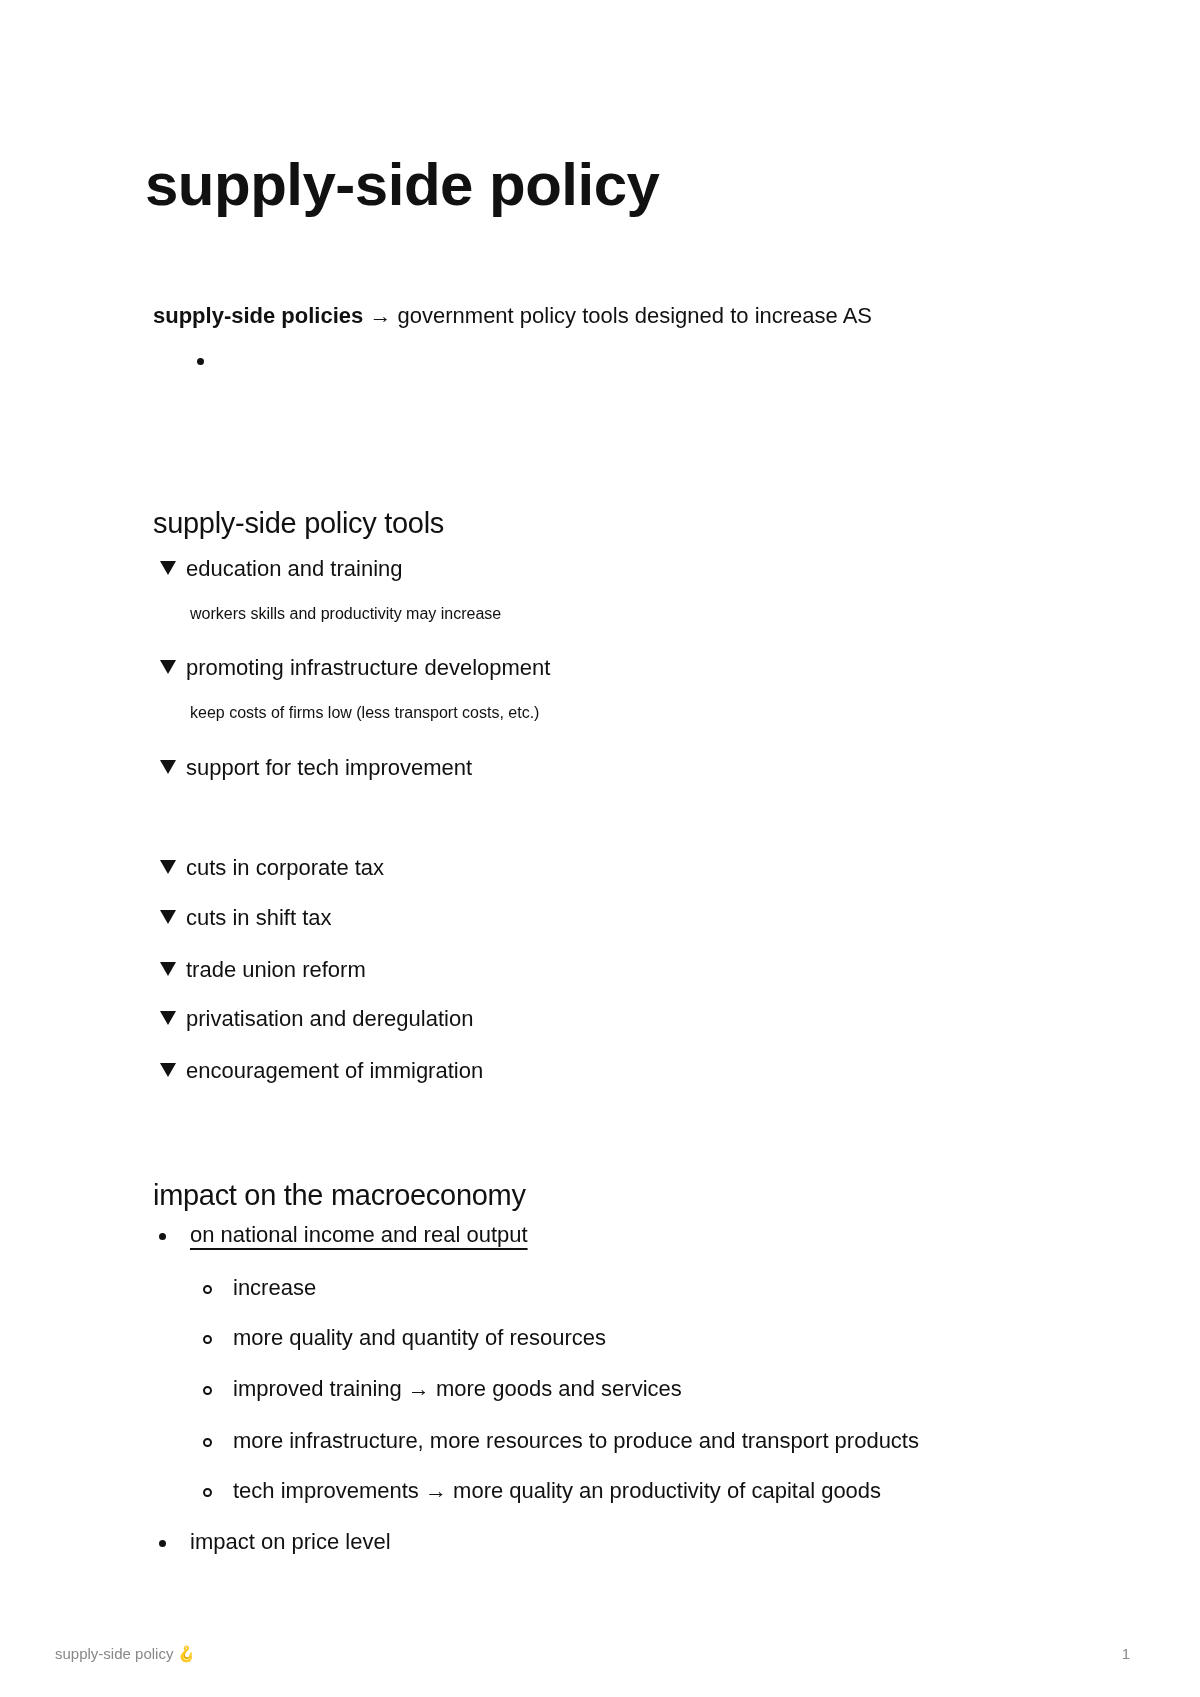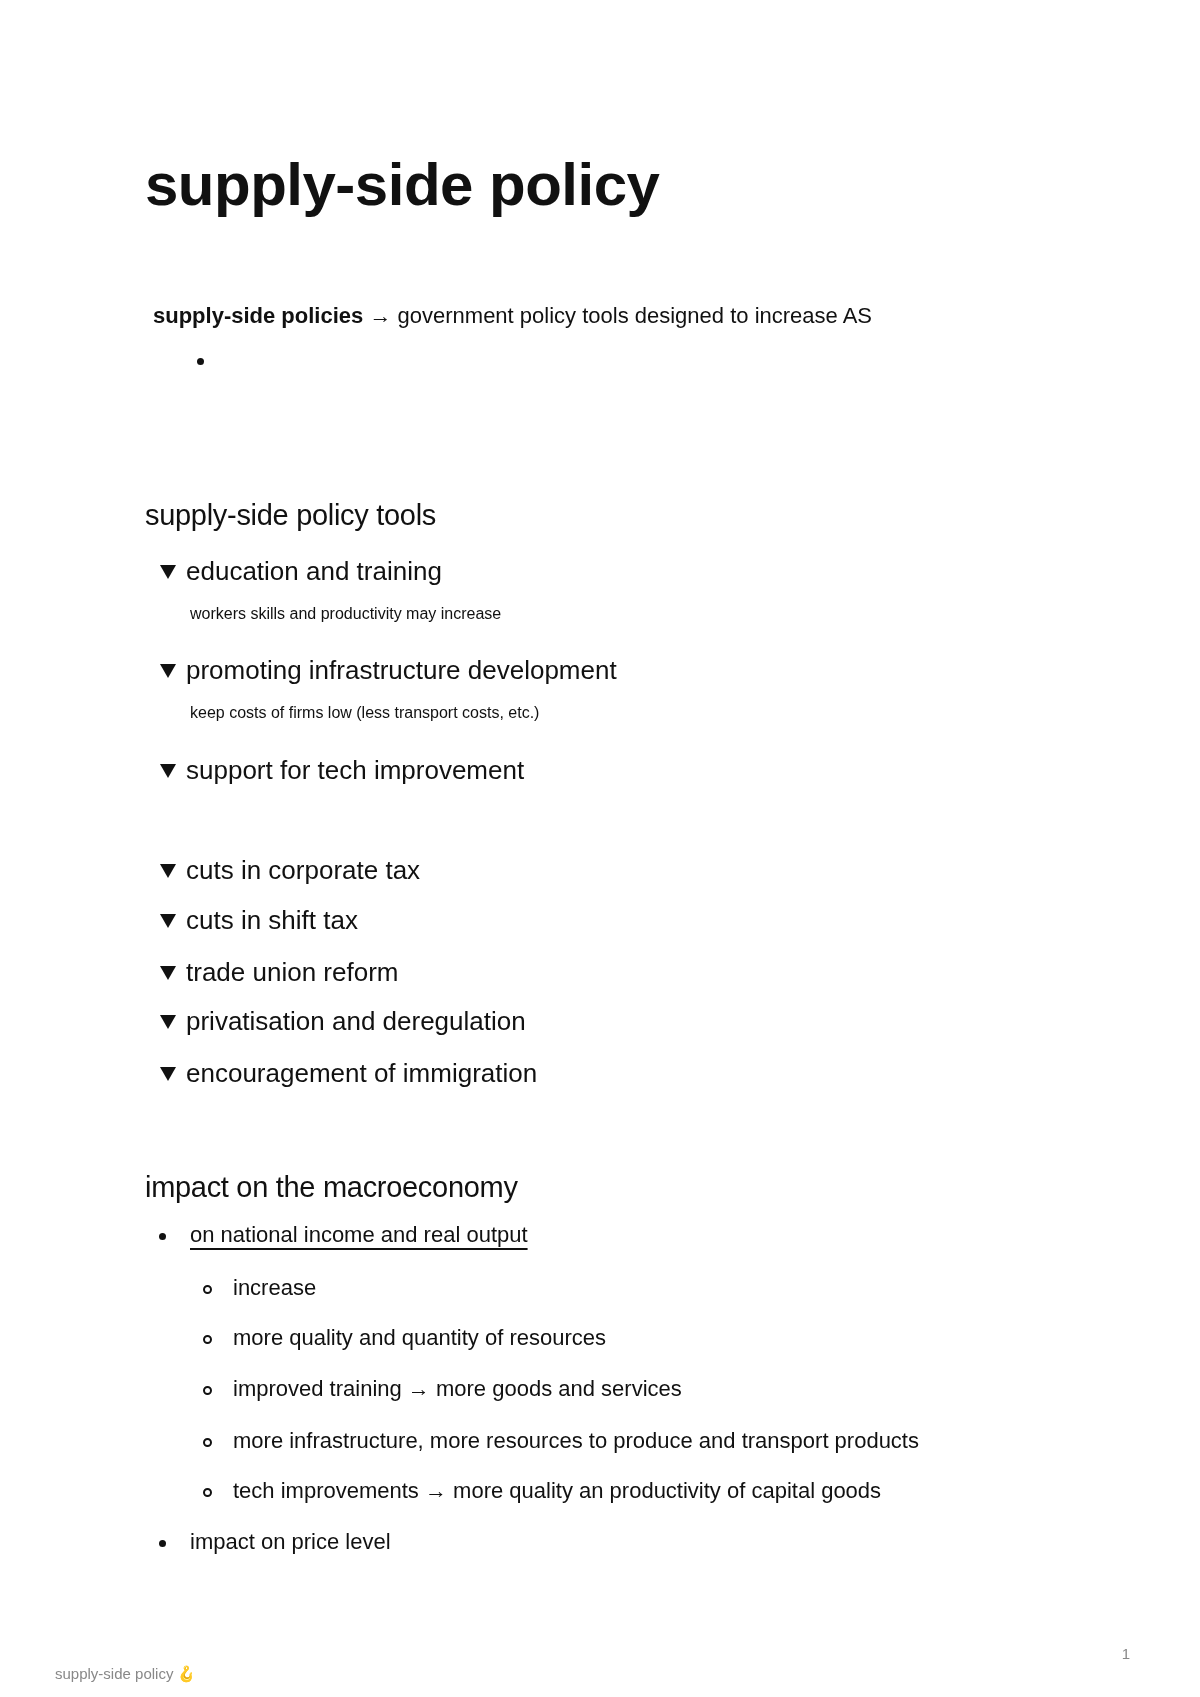--- a/index.html
+++ b/index.html
@@ -14,27 +14,27 @@
   }
   .para { position: absolute; left: 145px; top: 285px; font-size: 22px; line-height: 1; margin: 8px; }
   .para b { font-weight: bold; }
   .bullet-block { position: absolute; left: 225px; font-size: 22px; line-height: 36px; width: 850px; }
   .dot-filled {
     position: absolute; width: 7px; height: 7px; border-radius: 50%; background: #111;
   }
   .dot-hollow {
     position: absolute; width: 5px; height: 5px; border-radius: 50%; border: 2px solid #111; background: #fff;
   }
-  .h2 { position: absolute; left: 145px; margin: 0; font-size: 29px; font-weight: normal; letter-spacing: -0.3px; line-height: 1; }
-  .toggle { position: absolute; left: 160px; font-size: 26px; line-height: 1; }
+  .h2 { position: absolute; left: 145px; margin: 8px; font-size: 29px; font-weight: normal; letter-spacing: -0.3px; line-height: 1; }
+  .toggle { position: absolute; left: 160px; font-size: 22px; line-height: 1; }
   .toggle .tri { display: inline-block; width: 0; height: 0; border-left: 8px solid transparent; border-right: 8px solid transparent; border-top: 14px solid #111; margin-right: 10px; vertical-align: 1px; }
   .toggle-body { position: absolute; left: 190px; font-size: 16px; line-height: 1; }
   .li { position: absolute; font-size: 22px; line-height: 1; }
   .underline { text-decoration: underline; text-decoration-thickness: 2px; text-underline-offset: 6px; }
-  .footer-left { position: absolute; left: 55px; top: 1633px; font-size: 15px; color: #888888; margin-top: 20px; }
+  .footer-left { position: absolute; left: 55px; top: 1633px; font-size: 15px; color: #888888; }
   .footer-right { position: absolute; right: 50px; top: 1633px; font-size: 15px; color: #888888; }
   .hook { color: #c9b27a; font-size: 15px; margin-left: 4px; }
 </style>
 </head>
 <body>
 
 <div class="page">
 
   <h1 class="title">supply-side policy</h1>
 

